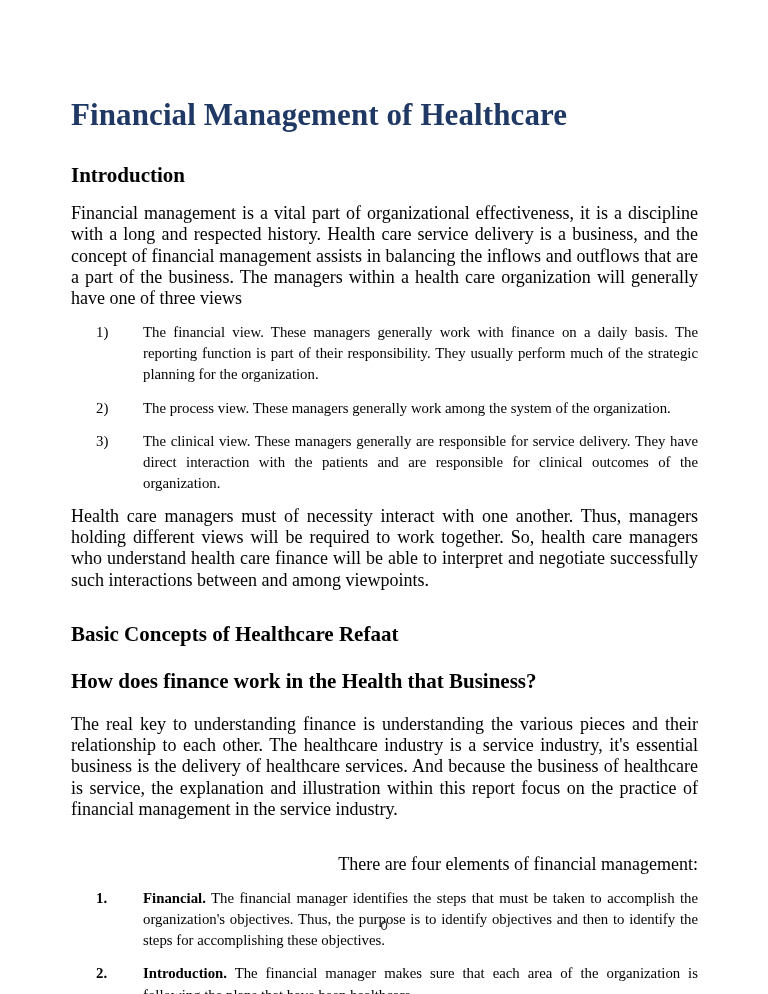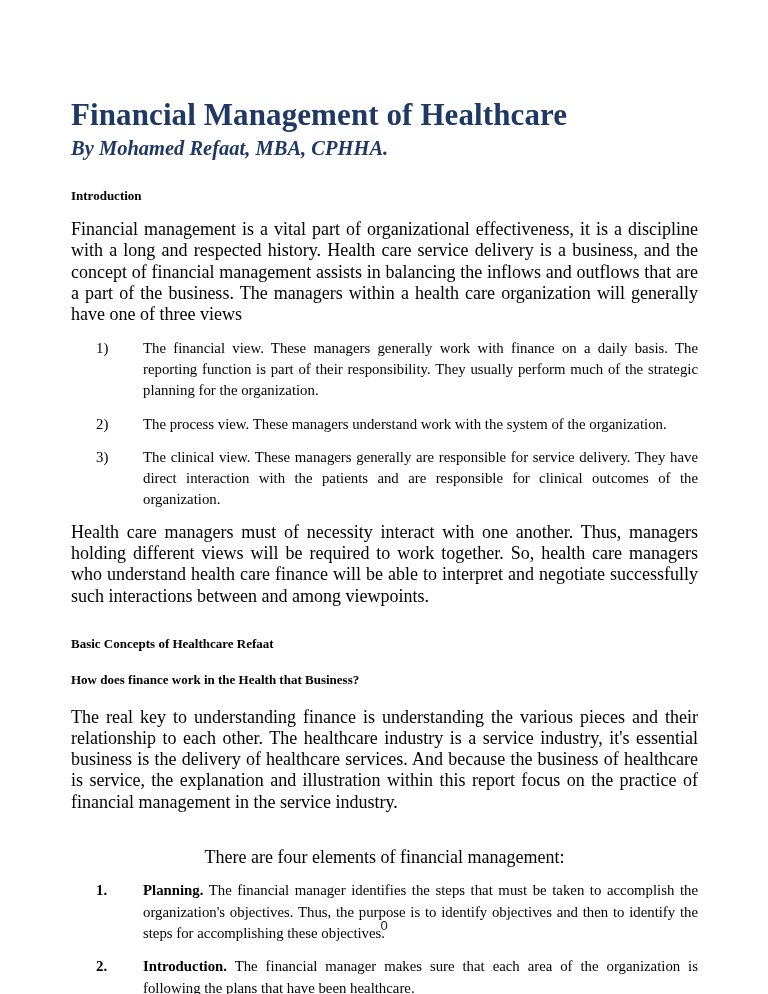--- a/index.html
+++ b/index.html
@@ -40,34 +40,34 @@
   .doc-byline {
     font-family: "Liberation Serif", "DejaVu Serif", serif;
     font-size: 20.5px;
     font-weight: bold;
     font-style: italic;
     color: #1f3864;
     line-height: 1.15;
     margin: 4px 0 0 0;
   }
   .section-heading {
-    font-size: 13px;
+    font-size: 21px;
     font-weight: bold;
     line-height: 1.45;
     margin: 0;
   }
   .body-text {
     font-size: 18px;
     line-height: 21.3px;
     margin: 0;
     text-align: justify;
     text-justify: inter-word;
   }
   .body-text.nojust {
-    text-align: center;
+    text-align: right;
   }
   .gap-intro      { height: 27px; }
   .gap-h-to-p     { height: 13px; }
   .gap-p-to-list  { height: 12px; }
   .gap-list-to-p  { height: 11px; }
   .gap-block      { height: 28px; }
   .gap-sub        { height: 17px; }
   .gap-small      { height: 12px; }
 
   ol.numlist {
@@ -113,40 +113,39 @@
 </style>
 </head>
 <body>
 
 <div class="page">
 
   <div class="content">
 
     <h1 class="doc-title">Financial Management of Healthcare</h1>
 
-    <div class="doc-byline">By Mohamed Refaat, MBA, CPHHA.</div>
 
     <div class="gap-intro"></div>
 
     <div class="section-heading">Introduction</div>
 
     <div class="gap-h-to-p"></div>
 
     <p class="body-text">Financial management is a vital part of organizational effectiveness, it is a discipline with a long and respected history. Health care service delivery is a business, and the concept of financial management assists in balancing the inflows and outflows that are a part of the business. The managers within a health care organization will generally have one of three views</p>
 
     <div class="gap-p-to-list"></div>
 
     <ol class="numlist paren">
       <li>
         <span class="marker">1)</span>
         <span>The financial view. These managers generally work with finance on a daily basis. The reporting function is part of their responsibility. They usually perform much of the strategic planning for the organization.</span>
       </li>
       <li>
         <span class="marker">2)</span>
-        <span>The process view. These managers understand work with the system of the organization.</span>
+        <span>The process view. These managers generally work among the system of the organization.</span>
       </li>
       <li>
         <span class="marker">3)</span>
         <span>The clinical view. These managers generally are responsible for service delivery. They have direct interaction with the patients and are responsible for clinical outcomes of the organization.</span>
       </li>
     </ol>
 
     <div class="gap-list-to-p"></div>
 
     <p class="body-text">Health care managers must of necessity interact with one another. Thus, managers holding different views will be required to work together. So, health care managers who understand health care finance will be able to interpret and negotiate successfully such interactions between and among viewpoints.</p>
@@ -168,21 +167,21 @@
 
     <div class="gap-sub"></div>
 
     <p class="body-text nojust">There are four elements of financial management:</p>
 
     <div class="gap-small"></div>
 
     <ol class="numlist decimal-dot">
       <li>
         <span class="marker">1.</span>
-        <span class="lead">Planning.</span><span> The financial manager identifies the steps that must be taken to accomplish the organization's objectives. Thus, the purpose is to identify objectives and then to identify the steps for accomplishing these objectives.</span>
+        <span class="lead">Financial.</span><span> The financial manager identifies the steps that must be taken to accomplish the organization's objectives. Thus, the purpose is to identify objectives and then to identify the steps for accomplishing these objectives.</span>
       </li>
       <li>
         <span class="marker">2.</span>
         <span class="lead">Introduction.</span><span> The financial manager makes sure that each area of the organization is following the plans that have been healthcare.</span>
       </li>
     </ol>
 
   </div>
 
   <div class="page-number">0</div>

